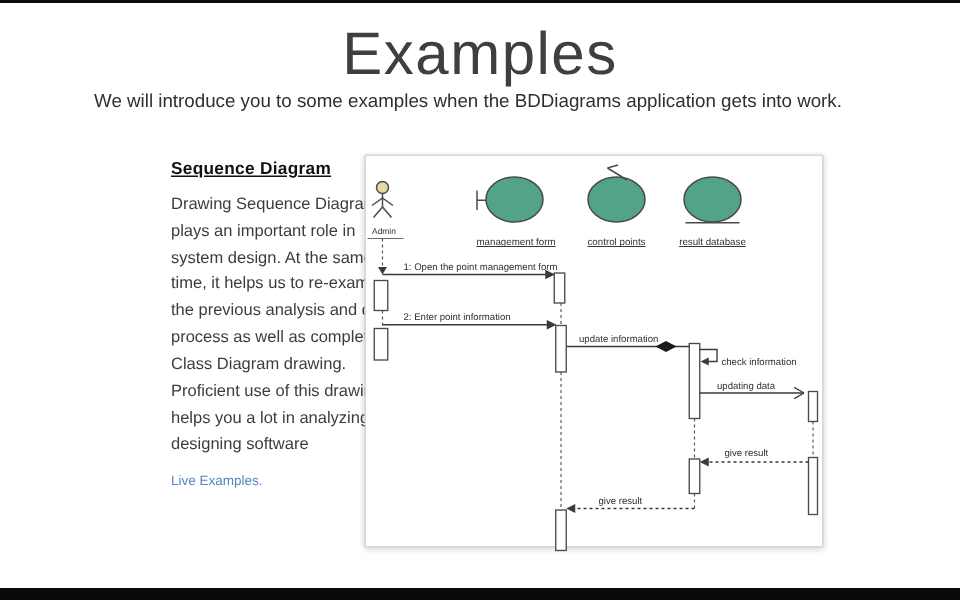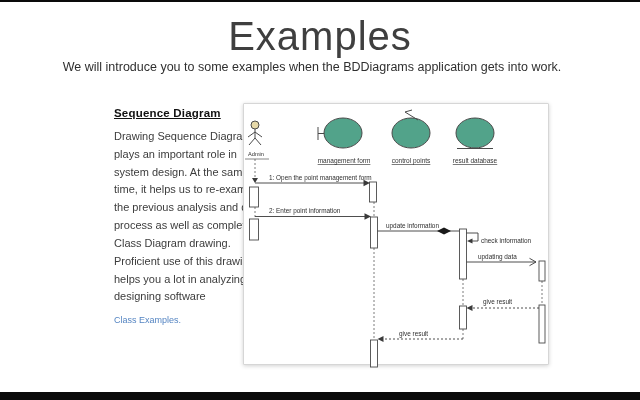--- a/index.html
+++ b/index.html
@@ -35,21 +35,21 @@
 
 <div class="stage">
   <div class="bar-top"></div>
 
   <div class="page-title">Examples</div>
   <div class="page-subtitle">We will introduce you to some examples when the BDDiagrams application gets into work.</div>
 
   <div class="article">
     <h3>Sequence Diagram</h3>
     <p>Drawing Sequence Diagram plays an important role in system design. At the same time, it helps us to re-examine the previous analysis and design process as well as complete the Class Diagram drawing. Proficient use of this drawing helps you a lot in analyzing and designing software</p>
-    <a>Class Examples.</a>
+    <a>Live Examples.</a>
   </div>
 
   <div class="diagram-card">
     <svg width="304" height="266" viewBox="0 0 304 266">
 
       <g stroke="#4a4a4a" stroke-width="1" fill="none">
         <circle cx="11" cy="21" r="4" fill="#e6d9a8"></circle>
         <line x1="11" y1="25" x2="11" y2="34"></line>
         <line x1="11" y1="28" x2="4" y2="33"></line>
         <line x1="11" y1="28" x2="18" y2="33"></line>

